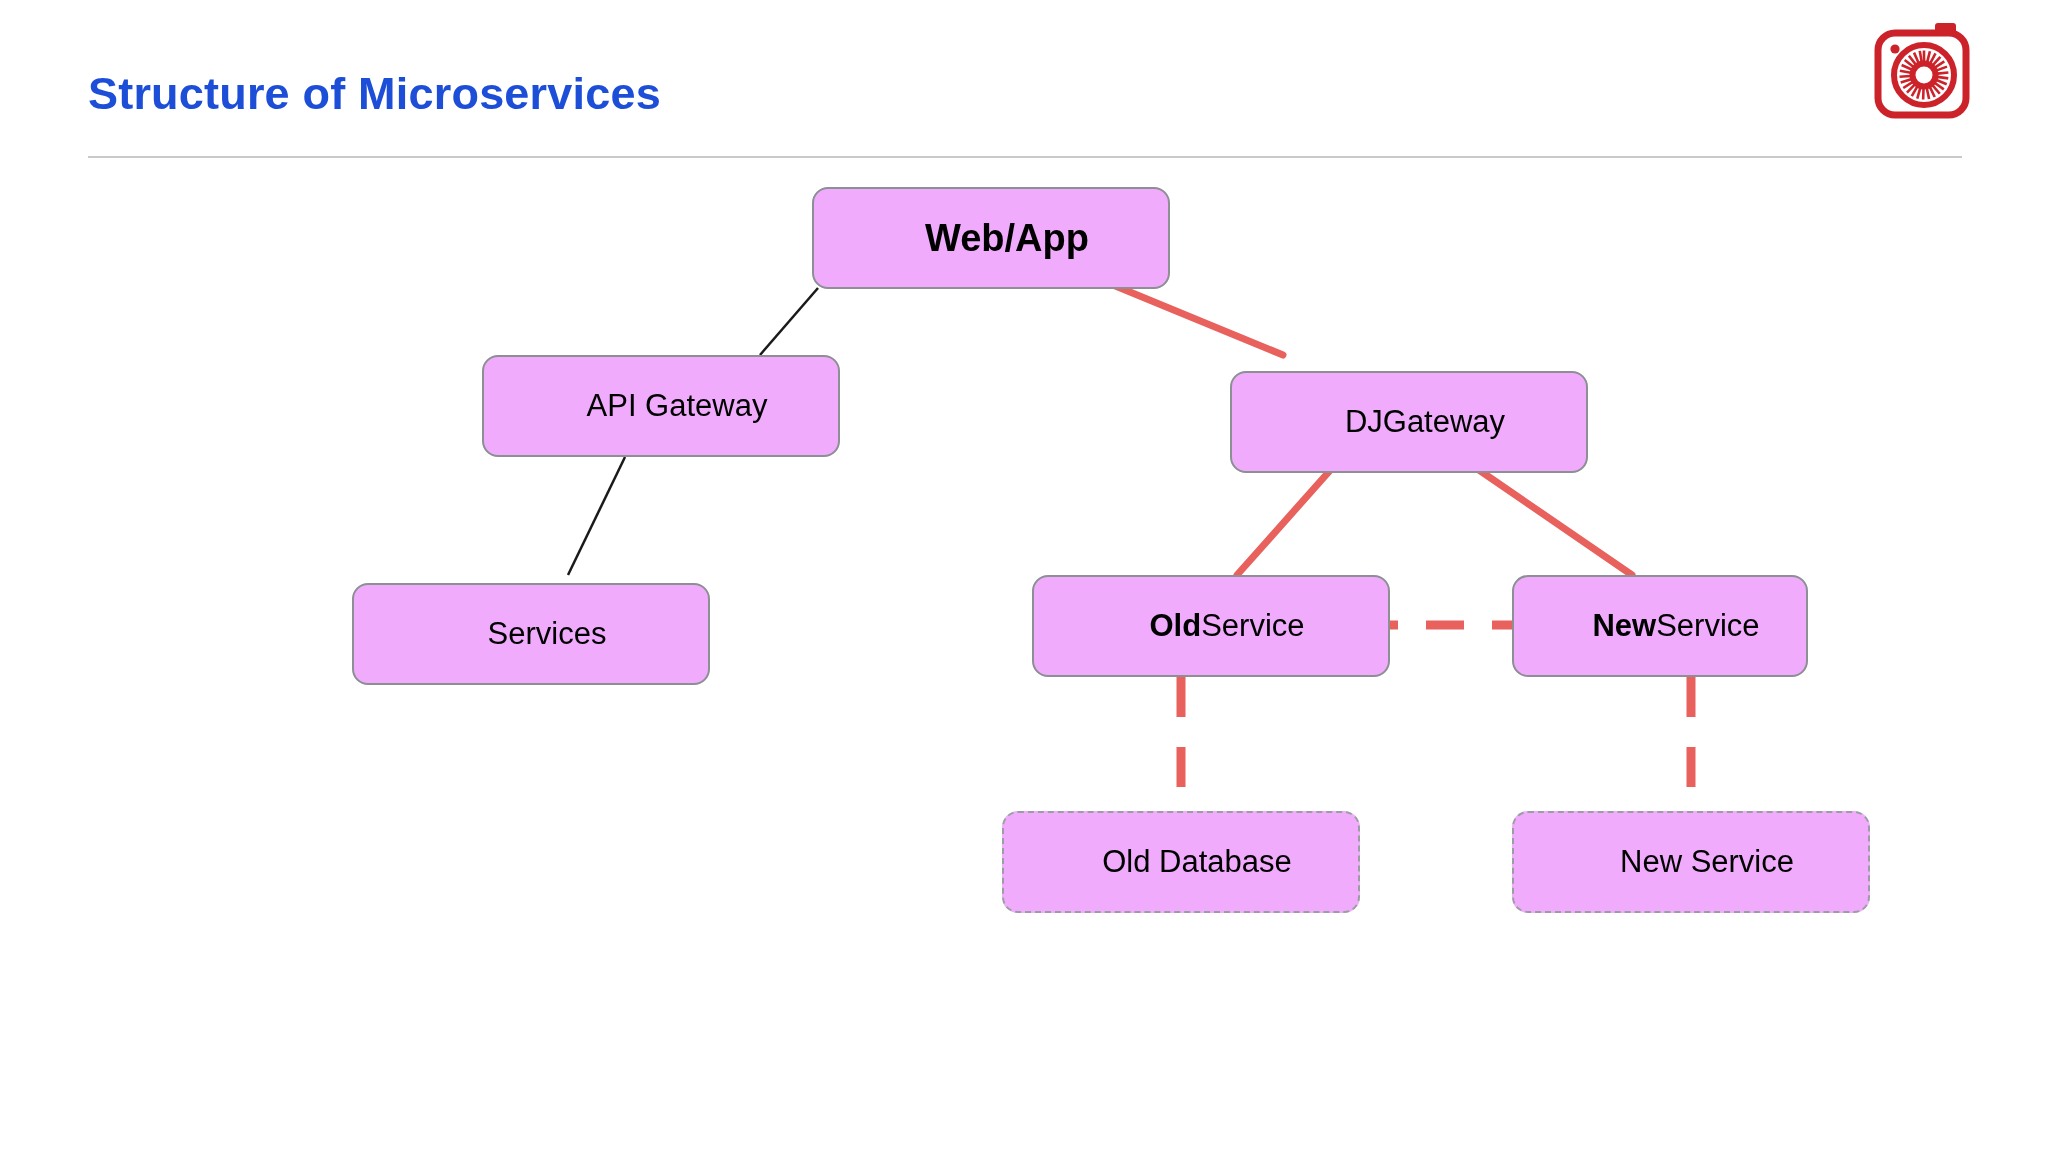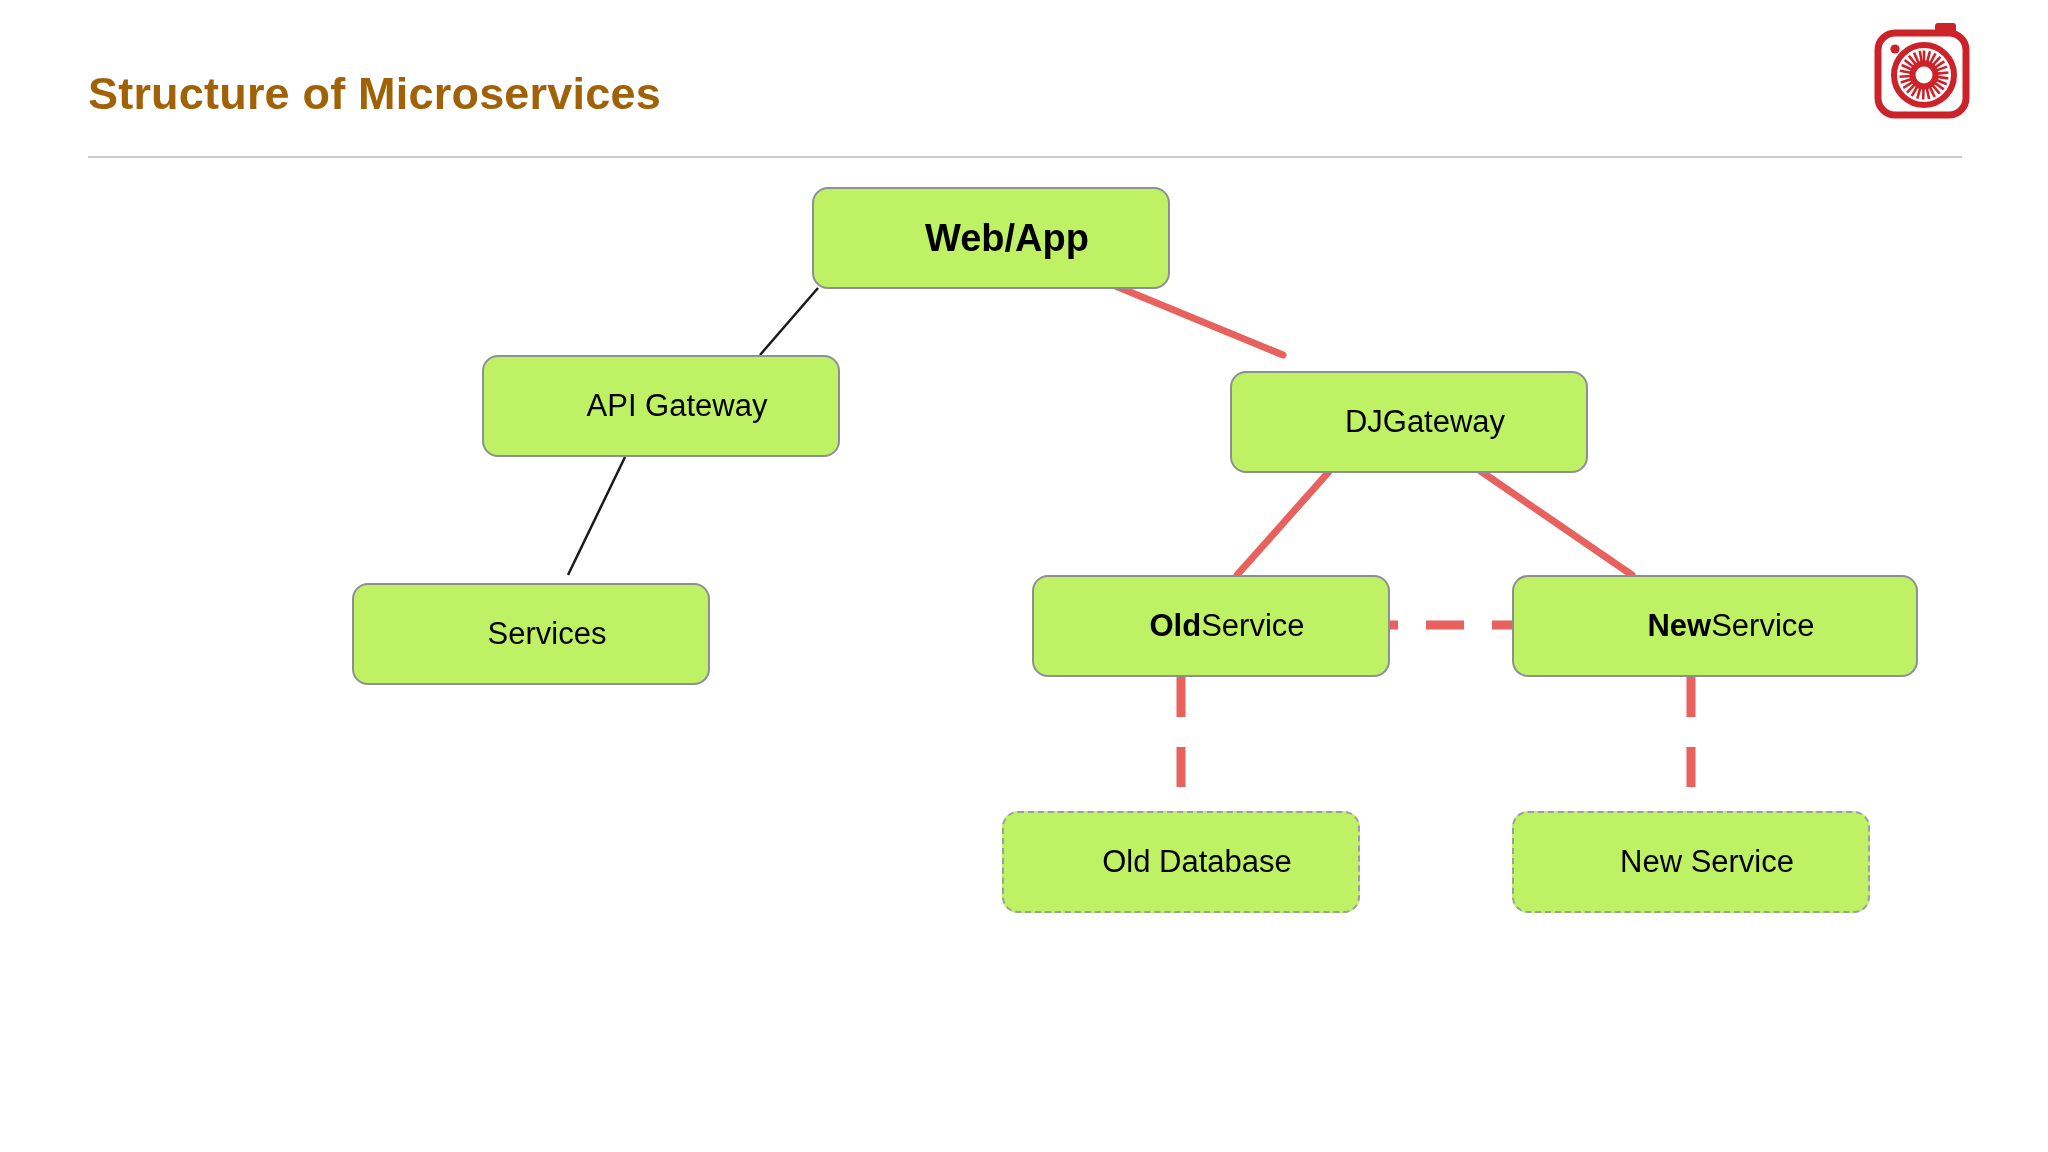--- a/index.html
+++ b/index.html
@@ -17,21 +17,21 @@
     font-family: "Liberation Sans", sans-serif;
   }
 
   
   #page-title {
     position: absolute;
     left: 88px;
     top: 68px;
     font-size: 45px;
     font-weight: bold;
-    color: #a16207;
+    color: #1d4ed8;
     letter-spacing: 0.2px;
     white-space: nowrap;
   }
   #title-divider {
     position: absolute;
     left: 88px;
     top: 156px;
     width: 1874px;
     height: 0;
     border-top: 2px solid #c8c9cb;
@@ -63,21 +63,21 @@
     pointer-events: none;
   }
 
   
   .node {
     position: absolute;
     box-sizing: border-box;
     display: flex;
     align-items: center;
     justify-content: center;
-    background: #bef264;
+    background: #f0abfc;
     border: 2px solid #8c8f93;
     border-radius: 16px;
     color: #000000;
     font-size: 31px;
     font-weight: normal;
     white-space: nowrap;
     z-index: 5;
     padding-left: 32px;
   }
   .node.dashed {
@@ -88,21 +88,21 @@
     font-weight: bold;
   }
   .node .label-strong { font-weight: bold; }
   .node .label-rest { font-weight: normal; }
 
   #node-webapp   { left: 812px;  top: 187px; width: 358px; height: 102px; }
   #node-apigw    { left: 482px;  top: 355px; width: 358px; height: 102px; }
   #node-djgw     { left: 1230px; top: 355px; width: 358px; height: 102px; margin-top: 16px; }
   #node-services { left: 352px;  top: 583px; width: 358px; height: 102px; }
   #node-oldsvc   { left: 1002px; top: 575px; width: 358px; height: 102px; margin-left: 30px; }
-  #node-newsvc   { left: 1512px; top: 575px; width: 406px; height: 102px; }
+  #node-newsvc   { left: 1512px; top: 575px; width: 296px; height: 102px; }
   #node-olddb    { left: 1002px; top: 811px; width: 358px; height: 102px; }
   #node-newdb    { left: 1512px; top: 811px; width: 358px; height: 102px; }
 </style>
 </head>
 <body>
 
 <div id="slide">
 
   <div id="page-title">Structure of Microservices</div>
 

